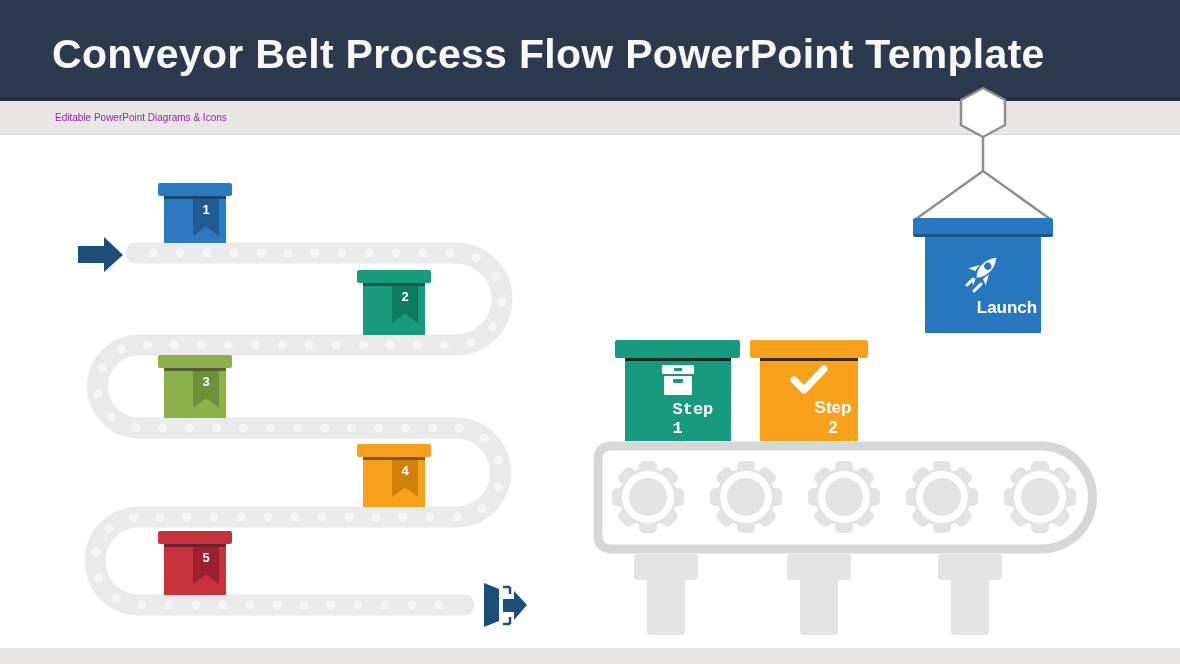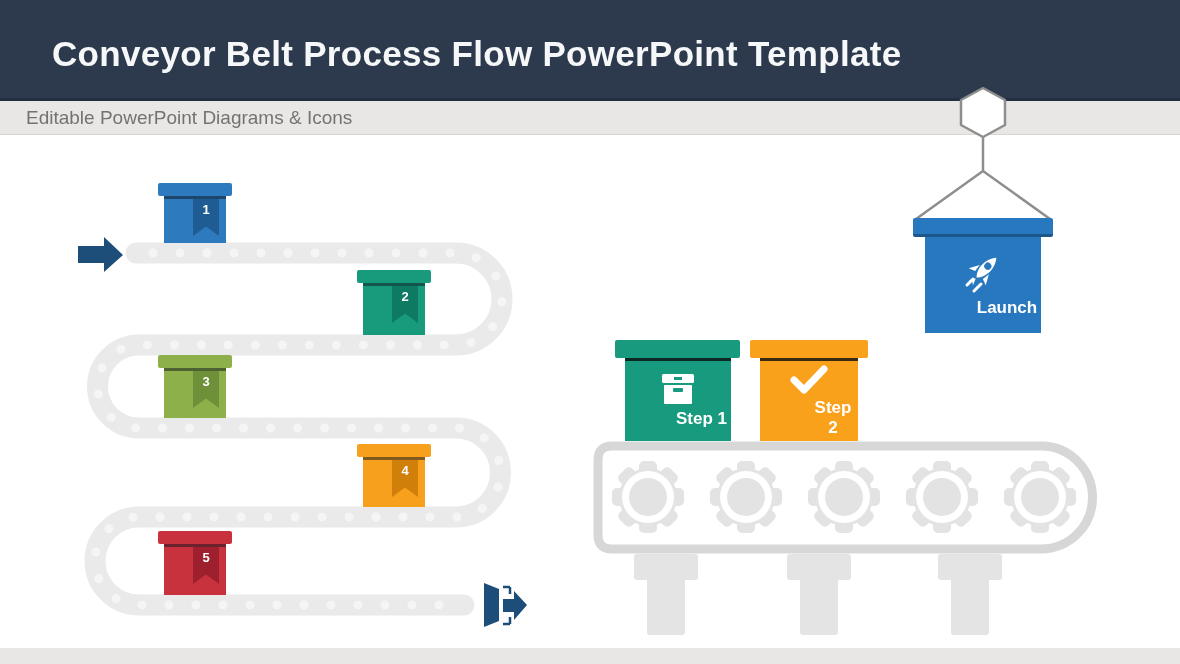--- a/index.html
+++ b/index.html
@@ -8,29 +8,29 @@
     background:#ffffff;font-family:"Liberation Sans",sans-serif;
   }
   
   .header{
     position:absolute;left:0;top:0;width:1180px;height:98px;
     background:#2d3a4e;border-bottom:3px solid #232e41;
     display:flex;align-items:center;
   }
   .header .title{
     margin-left:52px;padding-top:10px;
-    font-size:35px;font-weight:bold;letter-spacing:.3px;color:#f6f7f8;
+    font-size:41px;font-weight:bold;letter-spacing:.3px;color:#f6f7f8;
     white-space:nowrap;
   }
   .subheader{
     position:absolute;left:0;top:101px;width:1180px;height:33px;
     background:#e9e7e5;border-bottom:1px solid #d8d6d4;
     display:flex;align-items:center;
   }
-  .subheader .subtext{margin-left:26px;font-size:19px;color:#737373;}
+  .subheader .subtext{margin-left:55px;font-size:10px;color:#a21caf;}
   .floor{
     position:absolute;left:0;top:648px;width:1180px;height:16px;background:#e9e7e5;
   }
   
   .shapes{position:absolute;left:0;top:0;width:1180px;height:664px;z-index:2;}
   
   .sbox{position:absolute;z-index:3;}
   .sbox .lid{height:13px;border-radius:2px;}
   .sbox .body{margin:0 6px;position:relative;box-sizing:border-box;
     border-top:3px solid rgba(12,18,28,.5);}
@@ -133,21 +133,21 @@
       <div class="ribbon" style="background:#d0800a;right:7px;">4</div>
     </div>
   </div>
   <div class="sbox" style="left:158px;top:531px;width:74px;">
     <div class="lid" style="background:#c8323c;"></div>
     <div class="body" style="background:#c8323c;height:51px;">
       <div class="ribbon" style="background:#9e1f2e;right:7px;">5</div>
     </div>
   </div>
 
-  <div class="bigbox" style="left:615px;top:340px;width:125px;">
+  <div class="bigbox" style="left:615px;top:340px;width:125px;font-family:Liberation Mono, monospace;">
     <div class="blid" style="width:125px;height:18px;background:#179a7d;"></div>
     <div class="bbody" style="width:106px;height:83px;background:#179a7d;border-top:3px solid rgba(10,12,16,.8);">
       <svg width="34" height="32" viewBox="0 0 34 32">
         <rect x="1" y="1" width="32" height="9" rx="1.5" fill="#ffffff"></rect>
         <rect x="13" y="4" width="8" height="3" fill="#179a7d"></rect>
         <rect x="3" y="12" width="28" height="19" rx="1" fill="#ffffff"></rect>
         <rect x="12" y="15" width="10" height="4" rx="1" fill="#179a7d"></rect>
       </svg>
       <div class="blabel">Step 1</div>
     </div>

